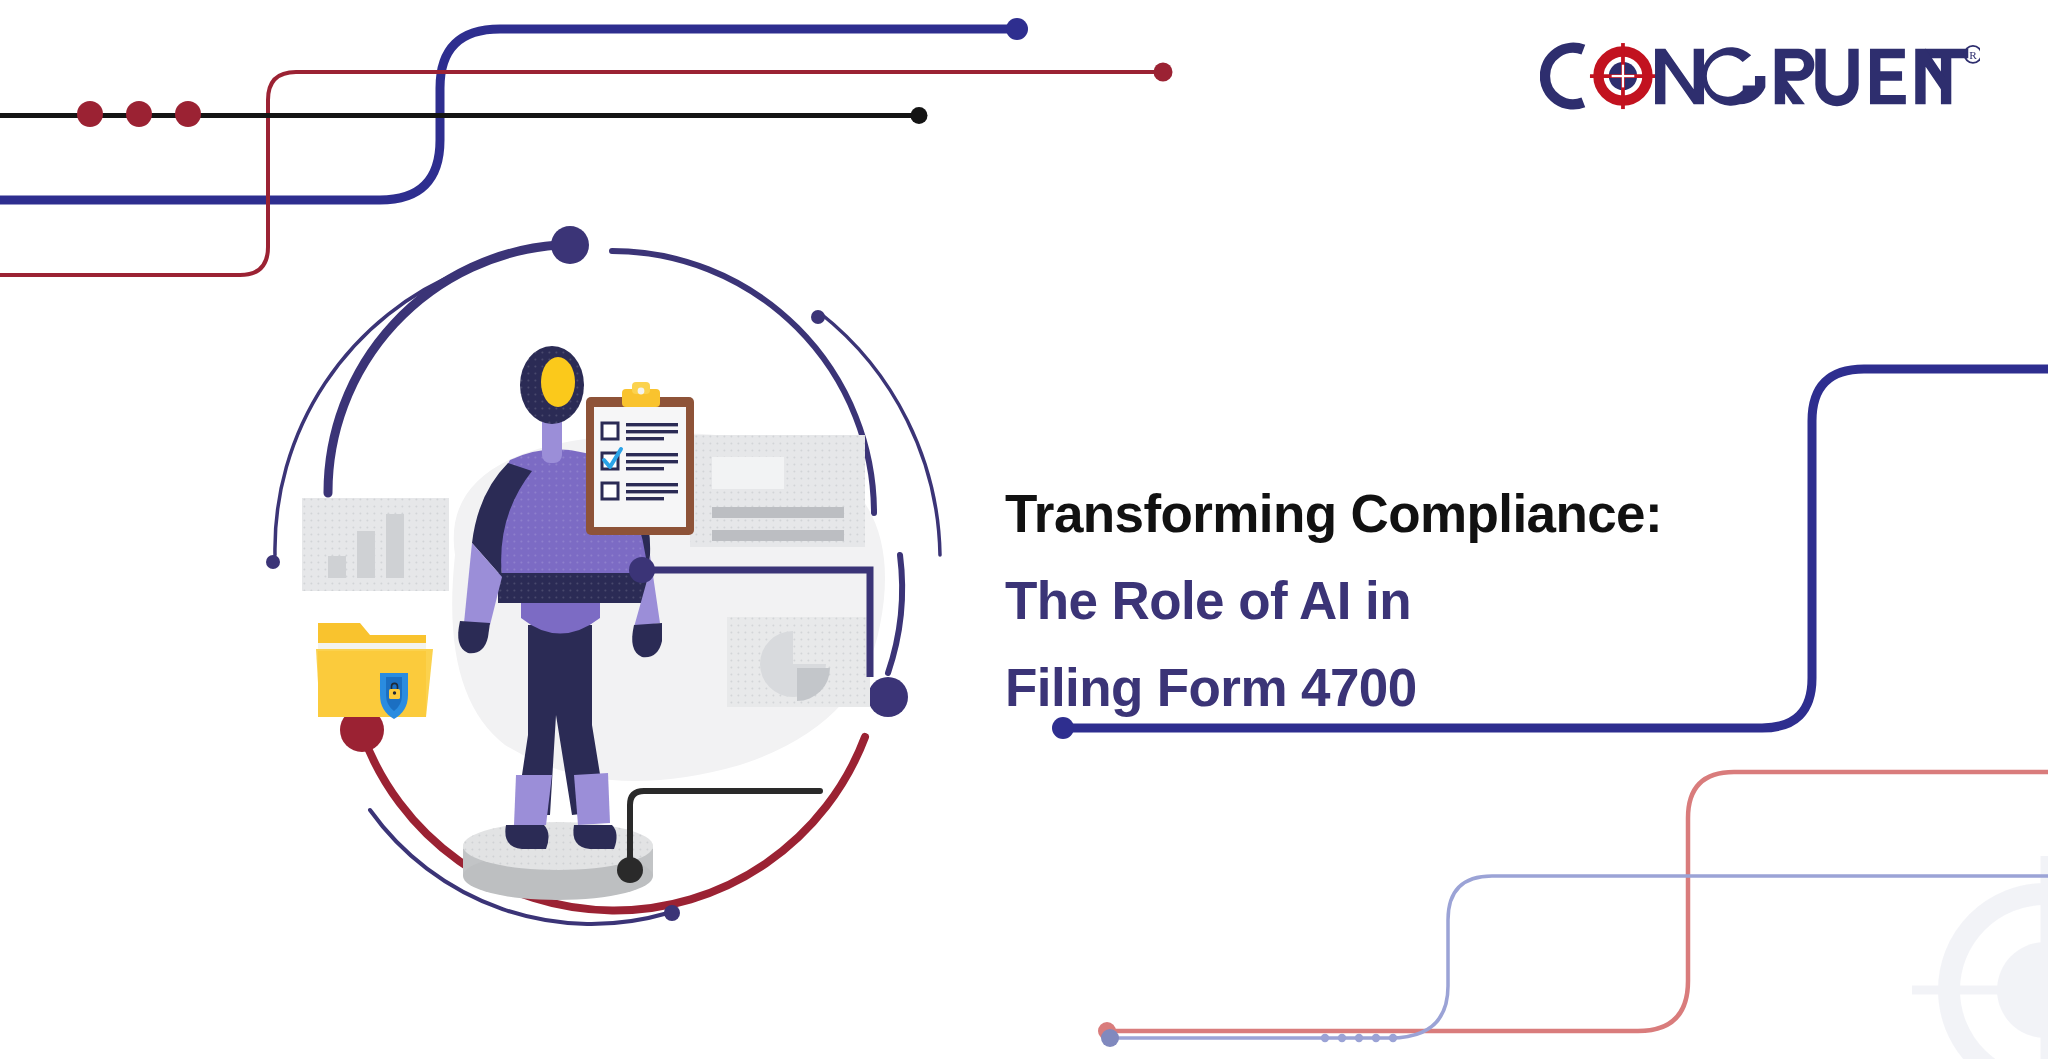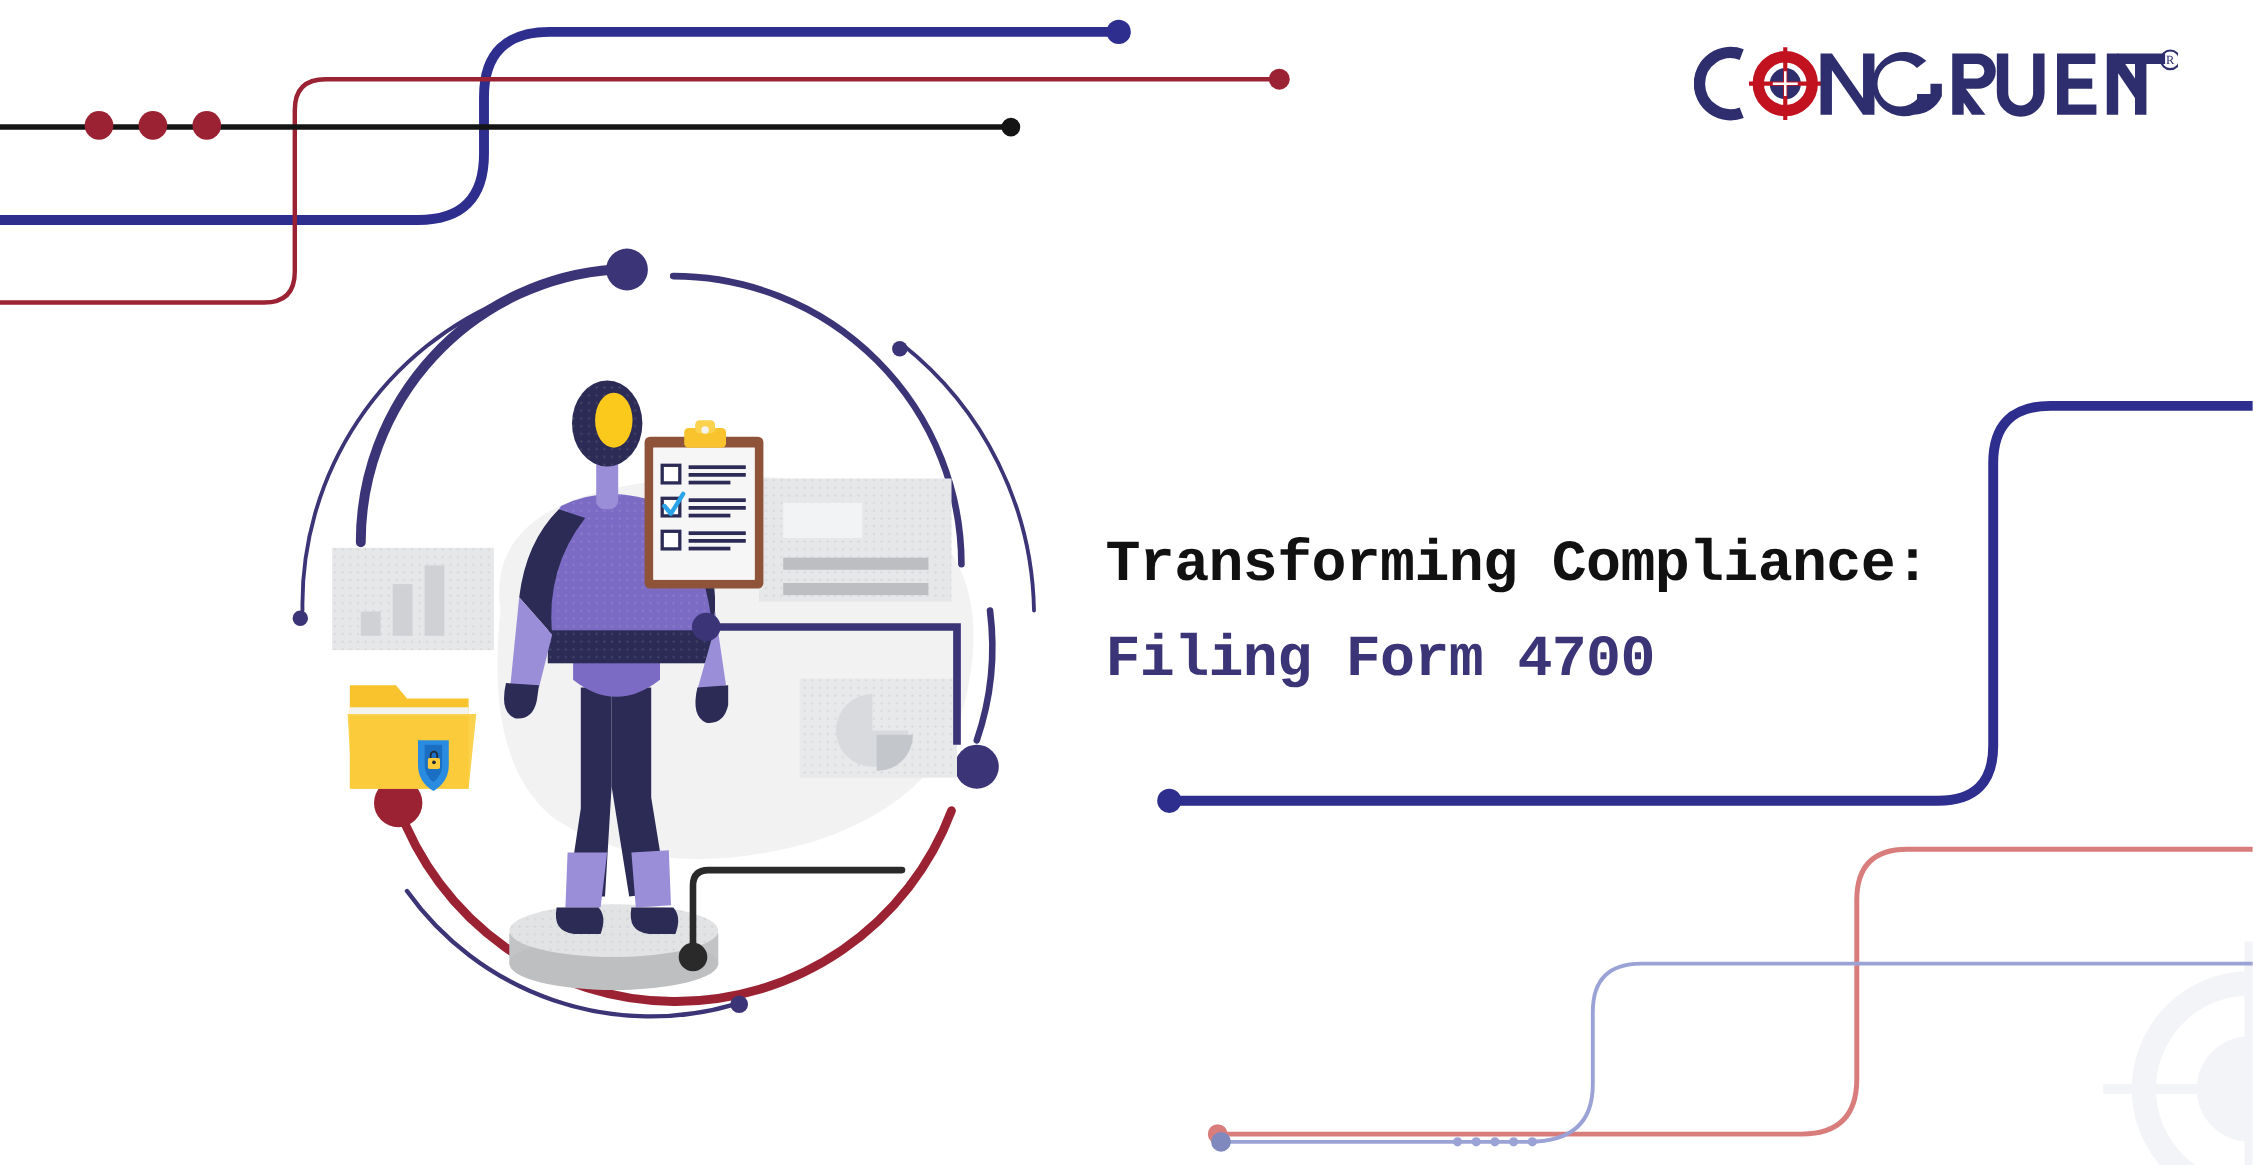--- a/index.html
+++ b/index.html
@@ -54,21 +54,20 @@
     left: 1005px;
     top: 470px;
     width: 940px;
   }
   .hl-line {
     font-size: 53px;
     font-weight: 700;
     letter-spacing: -0.6px;
     line-height: 87px;
     white-space: nowrap;
-    font-family: Liberation Mono, monospace;
   }
   .hl-1 { color: #111111; }
   .hl-2, .hl-3 { color: #3B3477; }
 
   
   #illustration {
     position: absolute;
     left: 240px;
     top: 225px;
     width: 720px;
@@ -276,20 +275,21 @@
           <rect x="386" y="258" width="52" height="3.4" fill="#2B2B55"></rect>
           <rect x="386" y="265" width="52" height="3.4" fill="#2B2B55"></rect>
           <rect x="386" y="272" width="38" height="3.4" fill="#2B2B55"></rect>
         </g>
       </g>
     </svg>
   </div>
 
   <div id="headline">
     <div class="hl-line hl-1">Transforming Compliance:</div>
+    <div class="hl-line hl-2">The Role of AI in</div>
     <div class="hl-line hl-3">Filing Form 4700</div>
   </div>
 
   <div id="logo">
     <svg id="logo-wordmark" width="430" height="78" viewBox="0 0 430 78" xmlns="http://www.w3.org/2000/svg">
 
       <path d="M 46 10 A 30 30 0 1 0 46 66" fill="none" stroke="#2E2E6E" stroke-width="11"></path>
 
       <g>
         <circle cx="88" cy="38" r="26" fill="none" stroke="#C2121F" stroke-width="11"></circle>

